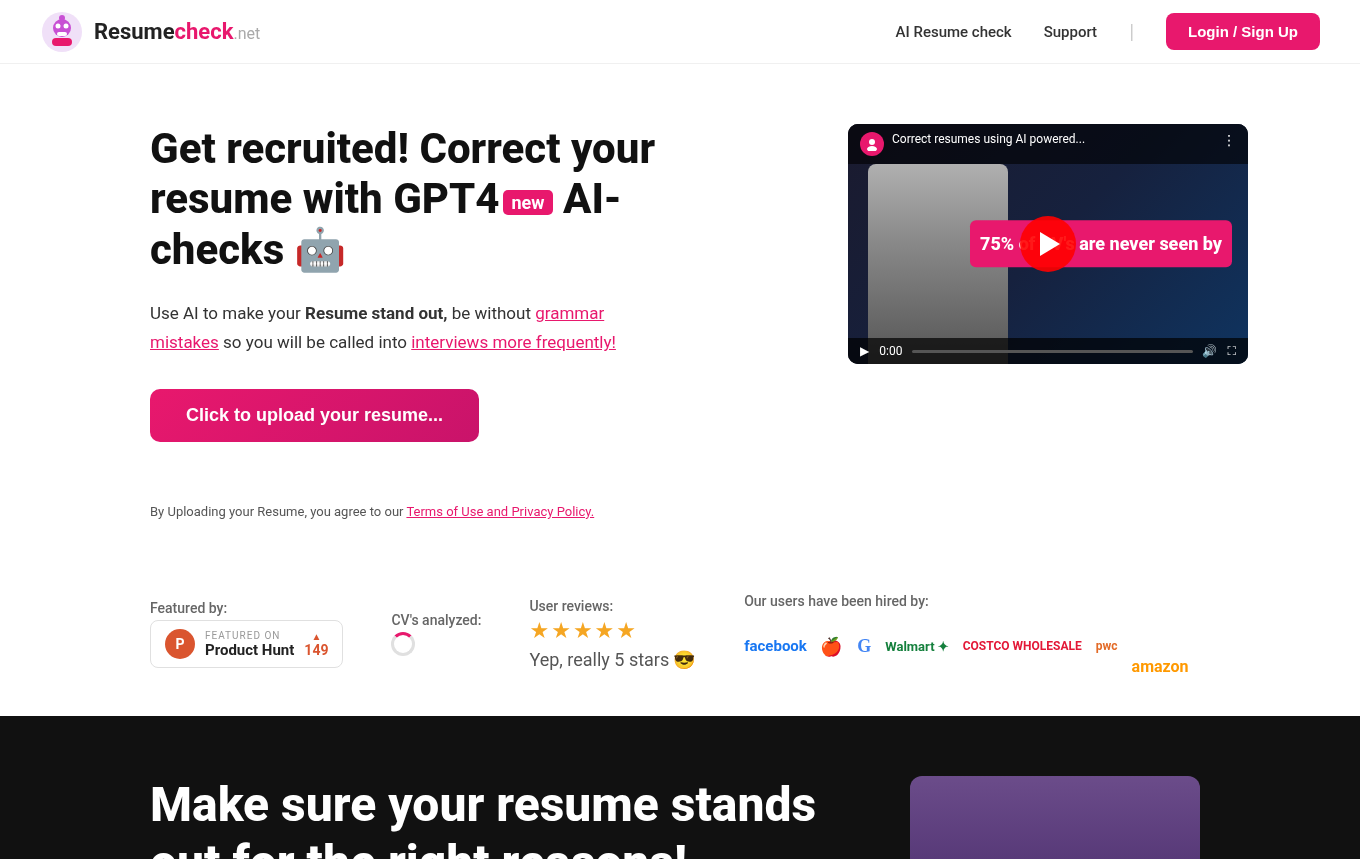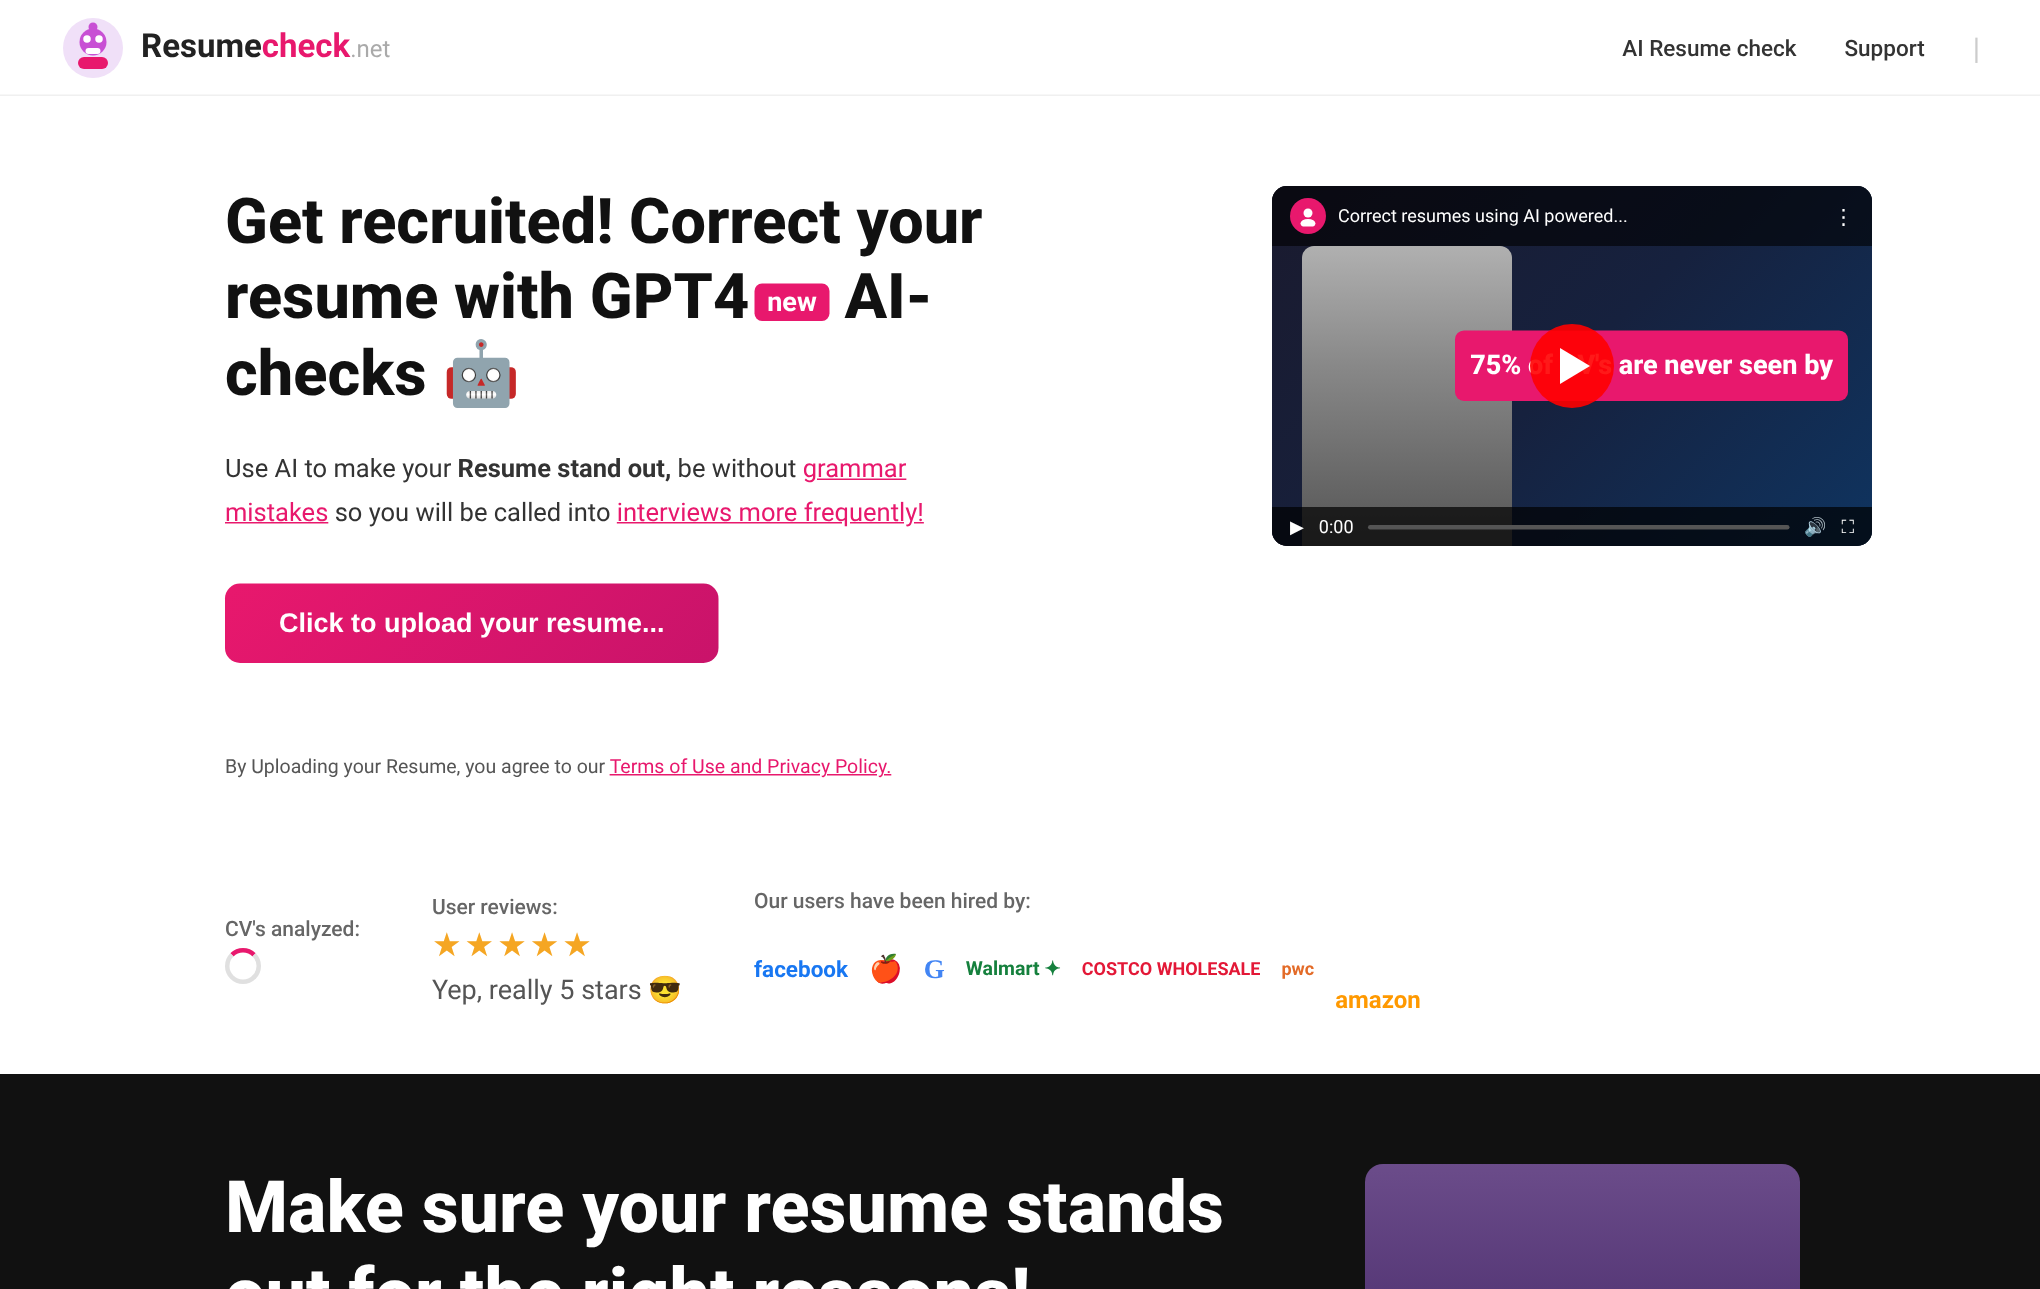--- a/index.html
+++ b/index.html
@@ -69,21 +69,21 @@
       background: linear-gradient(to top, #555, #999);
       border-radius: 8px 8px 0 0; overflow: hidden;
     }
     .video-person-shape {
       width: 100%; height: 100%;
       background: linear-gradient(180deg, #b0b0b0 0%, #888 40%, #555 100%);
     }
     .video-title-bar {
       position: absolute; top: 0; left: 0; right: 0;
       background: rgba(0,0,0,0.6); color: #fff; font-size: 13px;
-      padding: 8px 12px; display: flex; align-items: center; gap: 8px;
+      padding: 8px 12px; display: flex; align-items: flex-start; gap: 8px;
     }
     .video-avatar {
       width: 24px; height: 24px; background: #e8186d; border-radius: 50%;
       display: flex; align-items: center; justify-content: center; flex-shrink: 0;
     }
     .play-btn {
       position: absolute; left: 50%; top: 50%; transform: translate(-50%, -50%);
       width: 56px; height: 56px; background: rgba(255,0,0,0.9); border-radius: 50%;
       display: flex; align-items: center; justify-content: center; cursor: pointer;
       z-index: 10;
@@ -180,20 +180,21 @@
       <rect x="12" y="28" width="20" height="8" rx="4" fill="#e8186d"></rect>
       <circle cx="22" cy="8" r="3" fill="#c850d4"></circle>
       <rect x="21" y="10" width="2" height="3" fill="#c850d4"></rect>
     </svg>
     <span class="logo-text"><span>Resume</span><span style="color:#e8186d;font-weight:700;">check</span><span style="color:#aaa;font-weight:400;font-size:16px;">.net</span></span>
   </a>
   <div class="nav-links">
     <a class="nav-link" href="#">AI Resume check</a>
     <a class="nav-link" href="#">Support</a>
     <span class="nav-divider">|</span>
+    <button class="nav-login-btn">Login / Sign Up</button>
   </div>
 </nav>
 
 <section class="hero">
   <div class="hero-left">
     <h1 class="hero-title">
       <span>Get recruited! Correct your resume with GPT4</span><span class="badge-new">new</span><span> AI-checks 🤖</span>
     </h1>
     <p class="hero-desc">
       <span>Use AI to make your </span><strong>Resume stand out,</strong><span> be without </span><a href="#" class="bright">grammar mistakes</a><span> so you will be called into </span><a href="#" class="bright">interviews more frequently!</a>
@@ -232,20 +233,34 @@
         </div>
         <span style="cursor:pointer;">🔊</span>
         <span style="cursor:pointer;">⛶</span>
       </div>
     </div>
   </div>
 </section>
 
 <div class="stats-row">
 
+  <div class="stat-block">
+    <span class="stat-label">Featured by:</span>
+    <a class="ph-badge" href="#">
+      <div class="ph-logo">P</div>
+      <div class="ph-info">
+        <span class="ph-featured">FEATURED ON</span>
+        <span class="ph-name">Product Hunt</span>
+      </div>
+      <div class="ph-score">
+        <span class="ph-arrow">▲</span>
+        <span>149</span>
+      </div>
+    </a>
+  </div>
 
   <div class="stat-block">
     <span class="stat-label">CV's analyzed:</span>
     <div class="cv-spinner"></div>
   </div>
 
   <div class="stat-block">
     <span class="stat-label">User reviews:</span>
     <div class="stars">
       <span>★</span>

